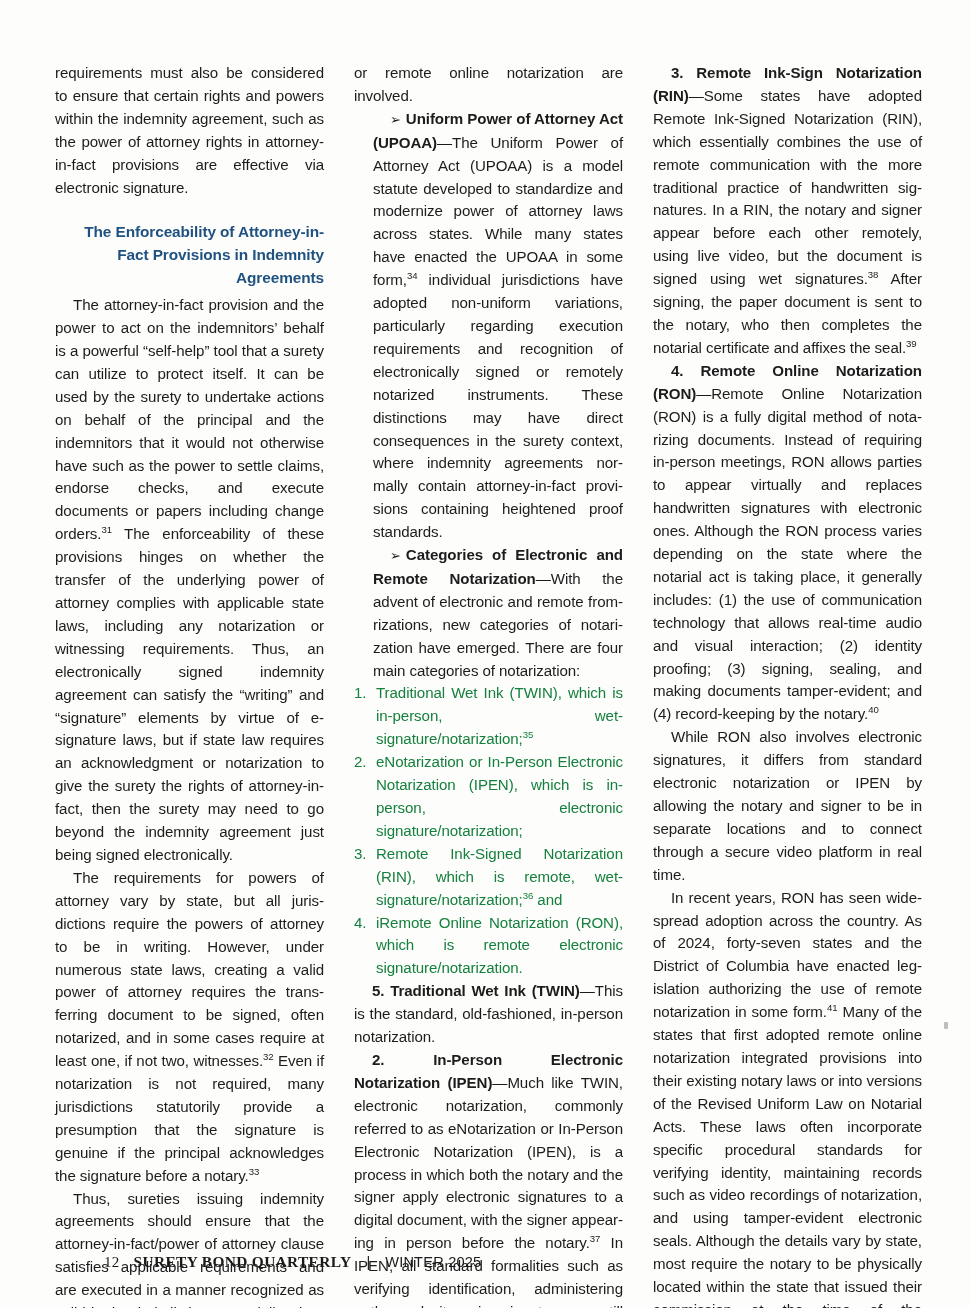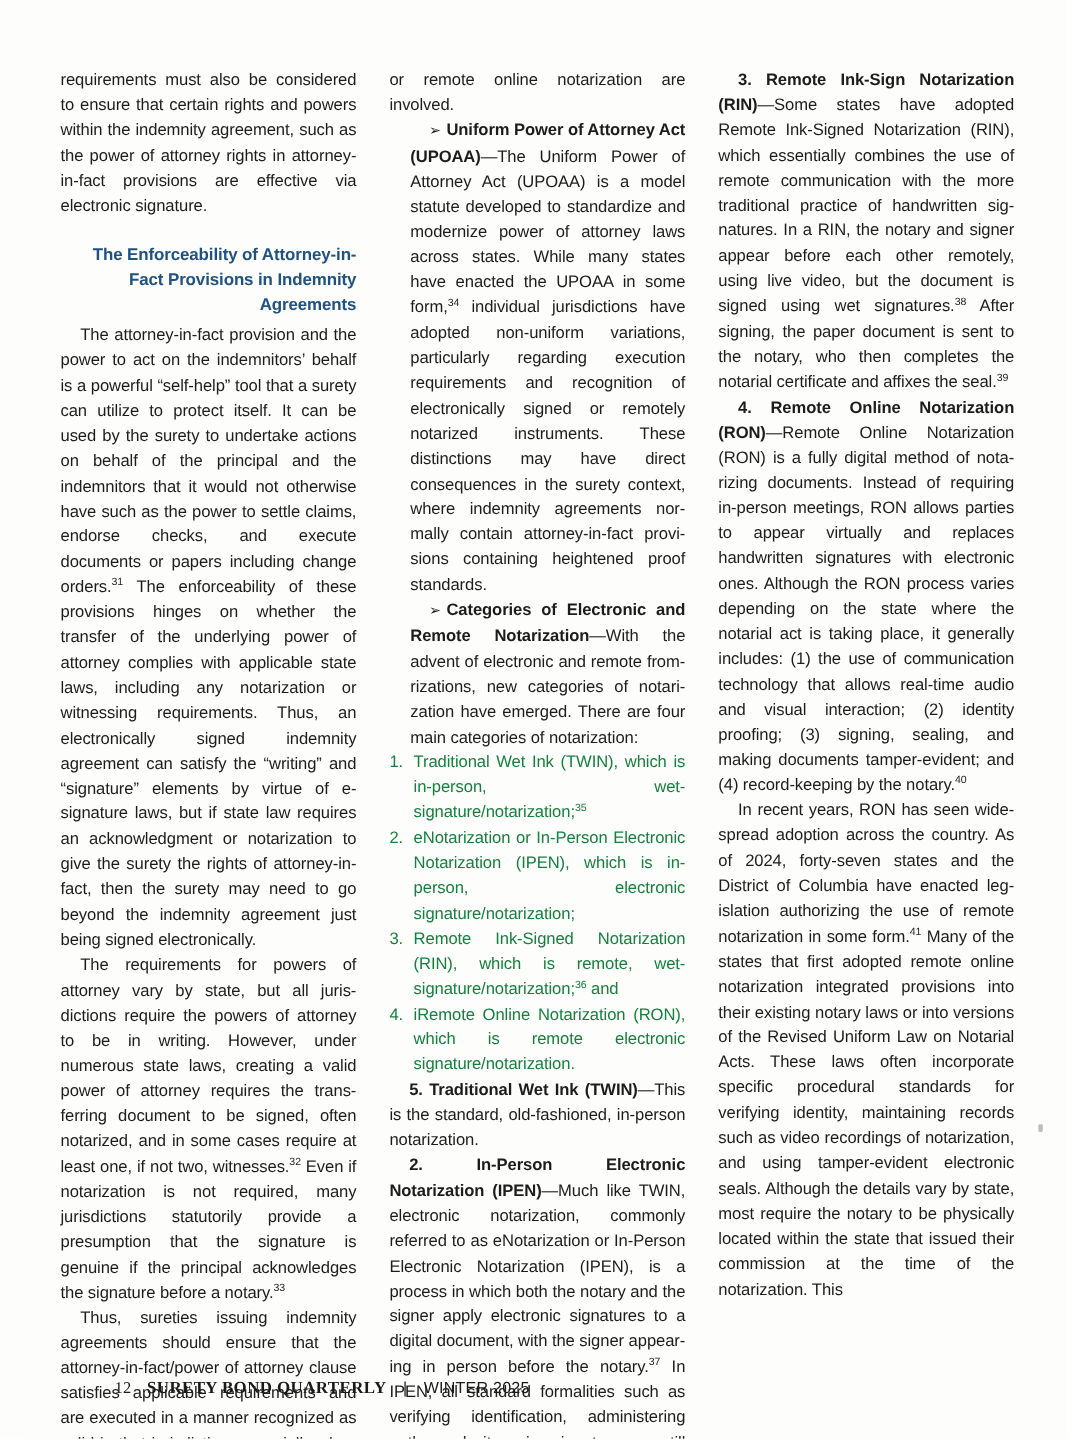--- a/index.html
+++ b/index.html
@@ -193,20 +193,21 @@
     <p class="indent"><b>5. Traditional Wet Ink (TWIN)</b><span>—</span><span>This is the standard, old-fashioned, in-per­son notarization.</span></p>
 
     <p class="indent"><b>2. In-Person Electronic Notarization (IPEN)</b><span>—</span><span>Much like TWIN, electronic notarization, commonly referred to as eNotarization or In-Person Electronic Notarization (IPEN), is a process in which both the notary and the signer apply electronic signatures to a digi­tal document, with the signer appear­ing in person before the notary.</span><sup>37</sup><span> In IPEN, all standard formalities such as verifying identification, administering oaths, and witnessing signatures are still performed in person; the only dif­ference is that the document is signed electronically.</span></p>
   </div>
 
   <div class="col">
     <p class="indent"><b>3. Remote Ink-Sign Notarization (RIN)</b><span>—</span><span>Some states have adopted Remote Ink-Signed Notarization (RIN), which essentially combines the use of remote communication with the more traditional practice of handwritten sig­natures. In a RIN, the notary and signer appear before each other remotely, using live video, but the document is signed using wet signatures.</span><sup>38</sup><span> After signing, the paper document is sent to the notary, who then completes the notarial certificate and affixes the seal.</span><sup>39</sup></p>
 
     <p class="indent"><b>4. Remote Online Notarization (RON)</b><span>—</span><span>Remote Online Notarization (RON) is a fully digital method of nota­rizing documents. Instead of requiring in-person meetings, RON allows par­ties to appear virtually and replaces handwritten signatures with electronic ones. Although the RON process var­ies depending on the state where the notarial act is taking place, it generally includes: (1) the use of communica­tion technology that allows real-time audio and visual interaction; (2) iden­tity proofing; (3) signing, sealing, and making documents tamper-evident; and (4) record-keeping by the notary.</span><sup>40</sup></p>
 
+    <p class="indent">While RON also involves electronic signatures, it differs from standard electronic notarization or IPEN by allowing the notary and signer to be in separate locations and to connect through a secure video platform in real time.</p>
 
     <p class="indent"><span>In recent years, RON has seen wide­spread adoption across the country. As of 2024, forty-seven states and the District of Columbia have enacted leg­islation authorizing the use of remote notarization in some form.</span><sup>41</sup><span> Many of the states that first adopted remote online notarization integrated provi­sions into their existing notary laws or into versions of the Revised Uniform Law on Notarial Acts. These laws often incorporate specific procedural stan­dards for verifying identity, maintain­ing records such as video recordings of notarization, and using tamper-evident electronic seals. Although the details vary by state, most require the notary to be physically located within the state that issued their commission at the time of the notarization. This</span></p>
   </div>
 
 </div>
 
 <div class="scan-mark"></div>
 
 <div class="footer">
   <span class="folio">12</span>

